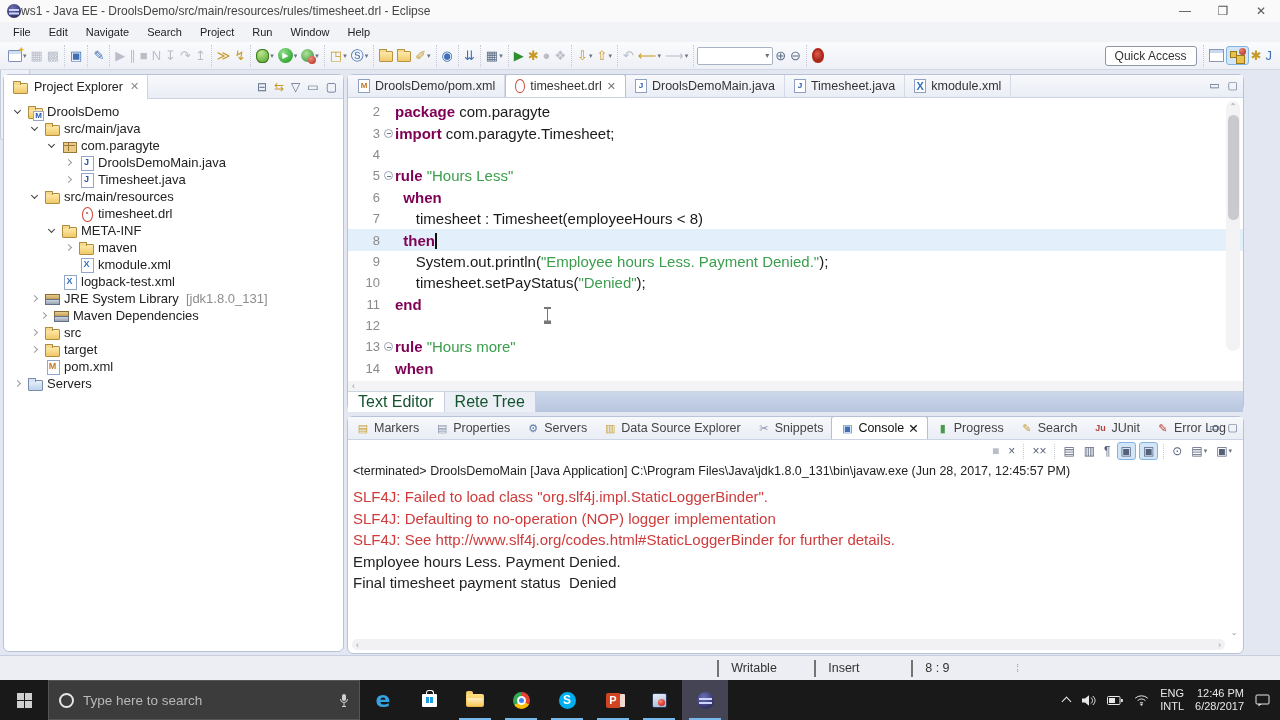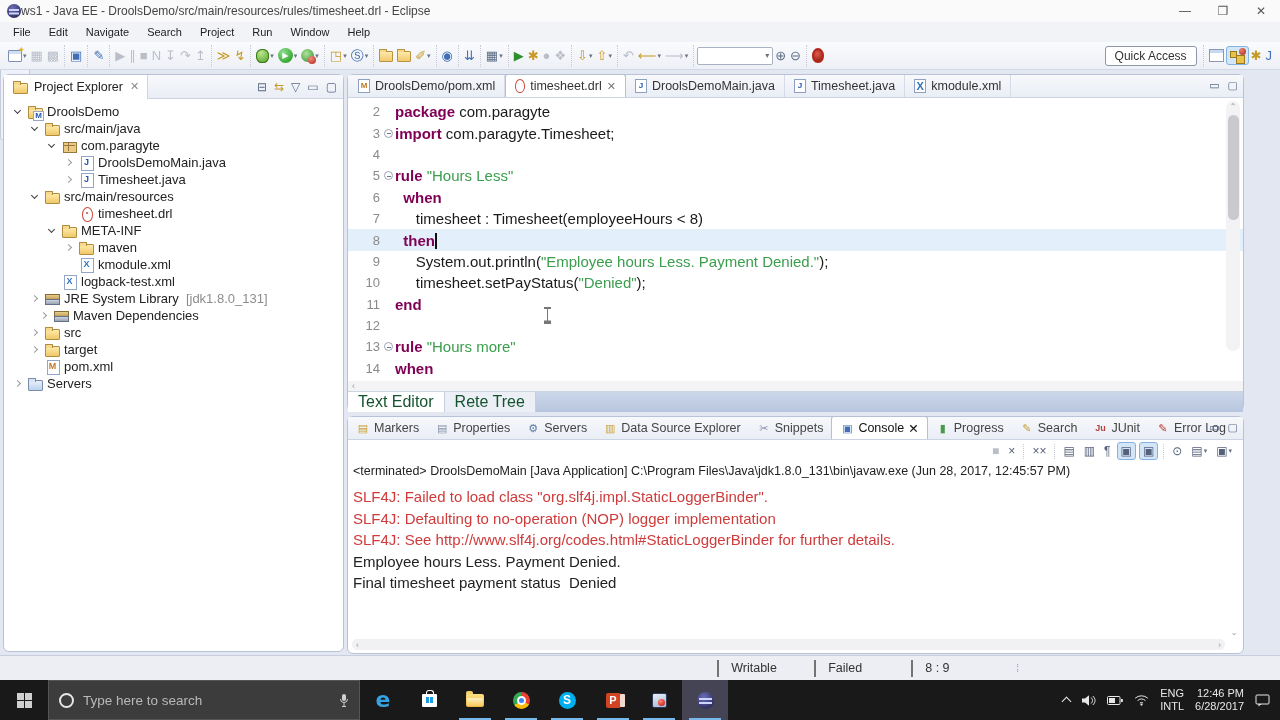--- a/index.html
+++ b/index.html
@@ -783,21 +783,21 @@
     <span>›</span>
   </div>
   <div class="cvscroll">
       <span>⌄</span>
     </div>
 </div>
 
 <div class="statusbar">
   <span class="sb-spacer"></span>
   <span class="sb-field">Writable</span>
-  <span class="sb-field">Failed</span>
+  <span class="sb-field">Insert</span>
   <span class="sb-field">8 : 9</span>
   <span class="sb-grip">⁞</span>
   <span class="sb-pad"></span>
 </div>
 
 <div class="taskbar">
   <div class="tb-start">
       <span class="winlogo"></span>
     </div>
   <div class="tb-search">

